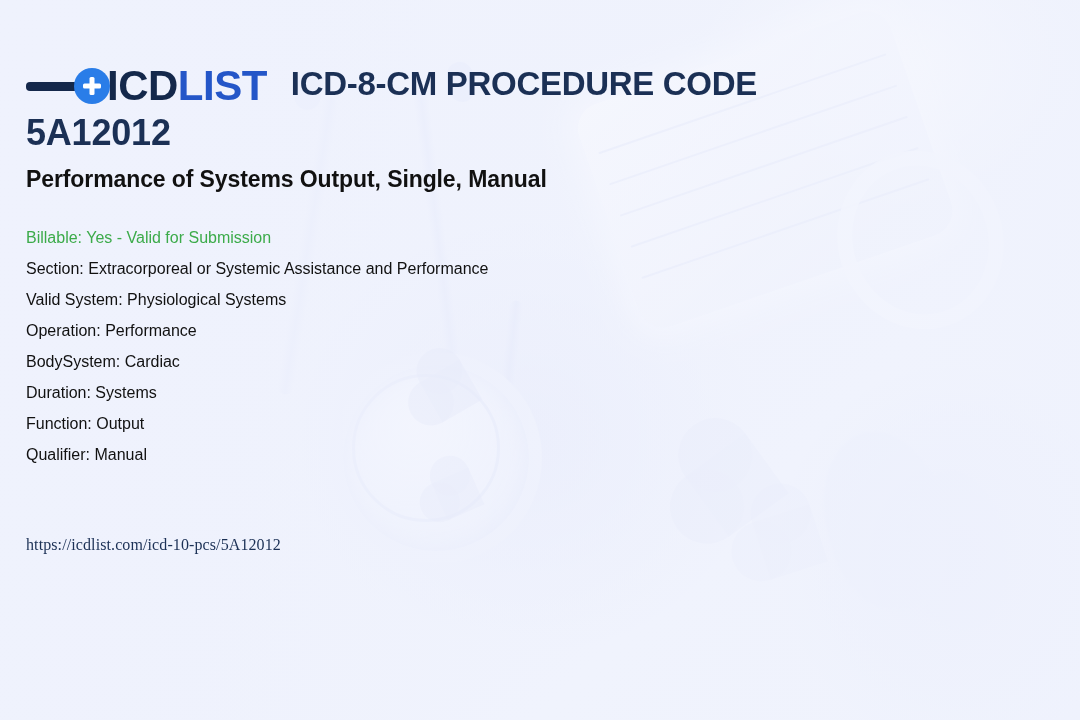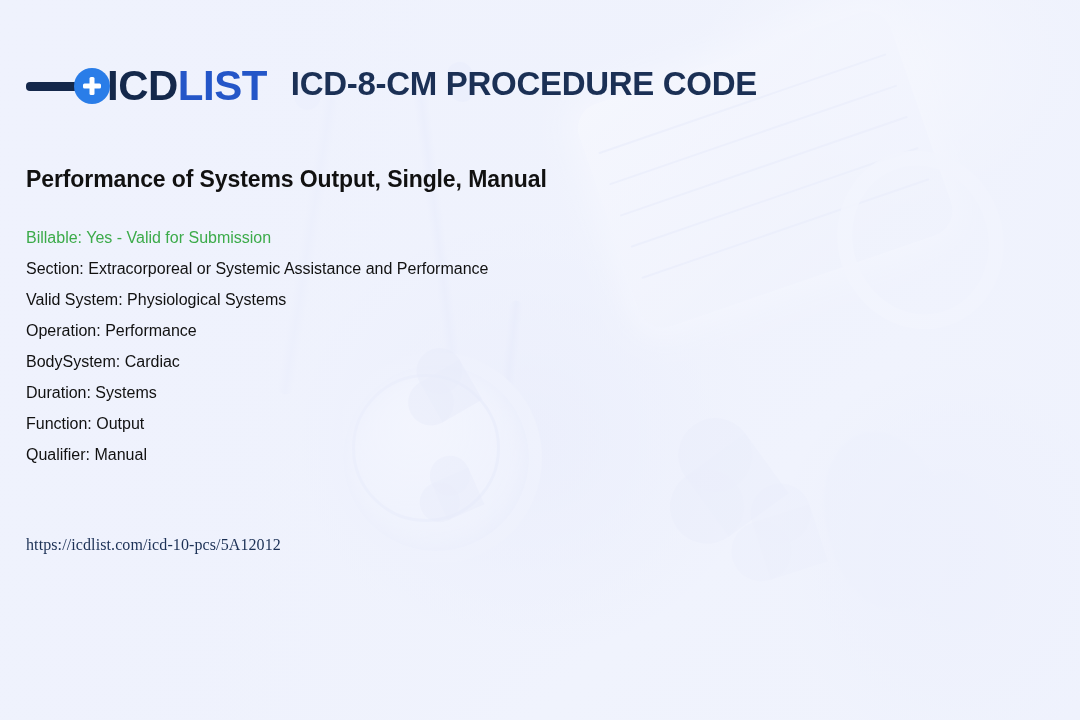--- a/index.html
+++ b/index.html
@@ -316,20 +316,21 @@
         <div class="logo-dash"></div>
         <div class="logo-circle">
           <span class="pv"></span>
           <span class="ph"></span>
         </div>
         <div class="logo-word"><span class="icd">ICD</span><span class="list">LIST</span></div>
       </div>
       <div class="header-title">ICD-8-CM PROCEDURE CODE</div>
     </div>
 
+    <div class="code-title">5A12012</div>
     <div class="code-desc">Performance of Systems Output, Single, Manual</div>
 
     <div class="details">
         <div class="detail-line billable">Billable: Yes - Valid for Submission</div>
         <div class="detail-line">Section: Extracorporeal or Systemic Assistance and Performance</div>
         <div class="detail-line">Valid System: Physiological Systems</div>
         <div class="detail-line">Operation: Performance</div>
         <div class="detail-line">BodySystem: Cardiac</div>
         <div class="detail-line">Duration: Systems</div>
         <div class="detail-line">Function: Output</div>

